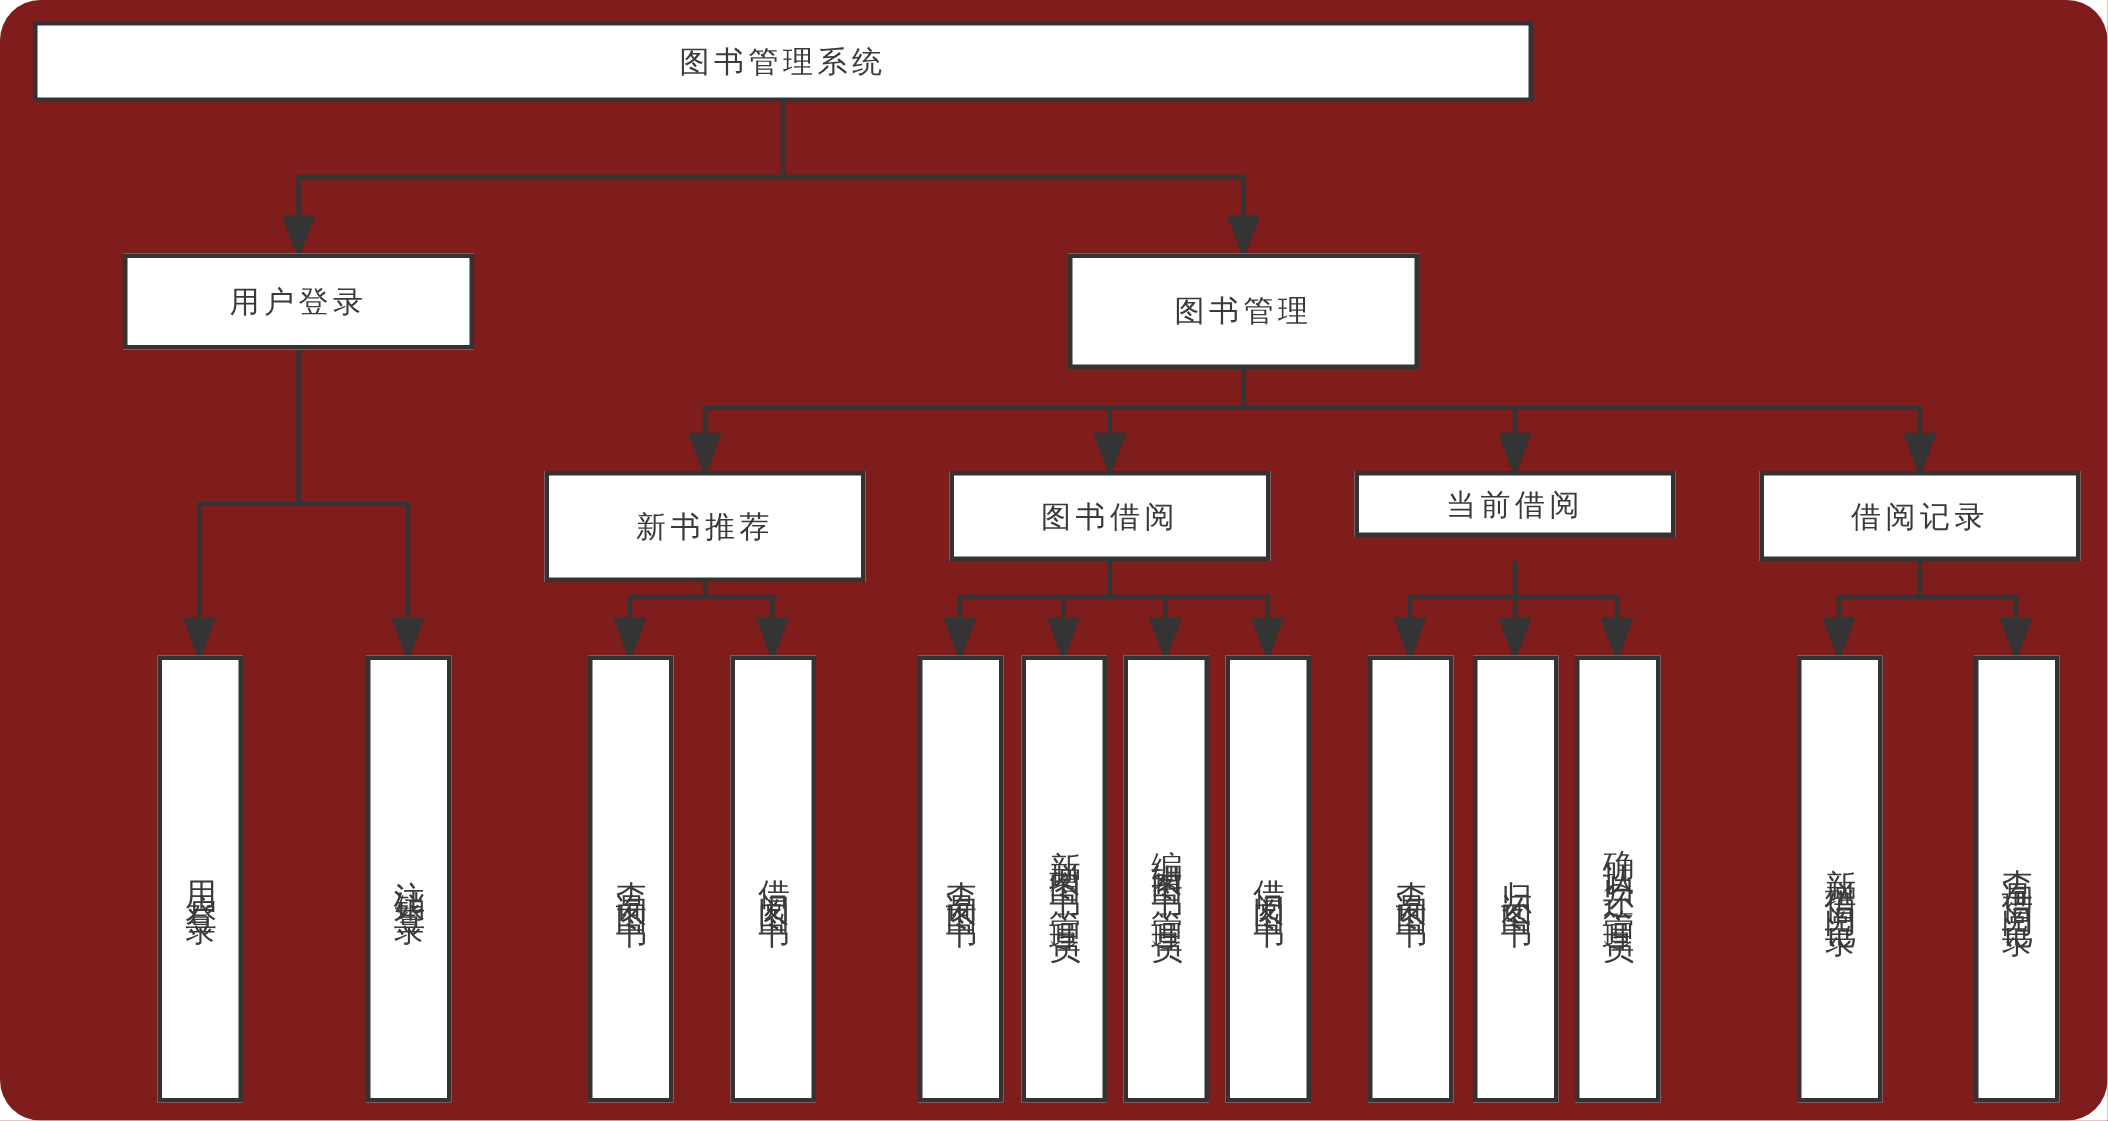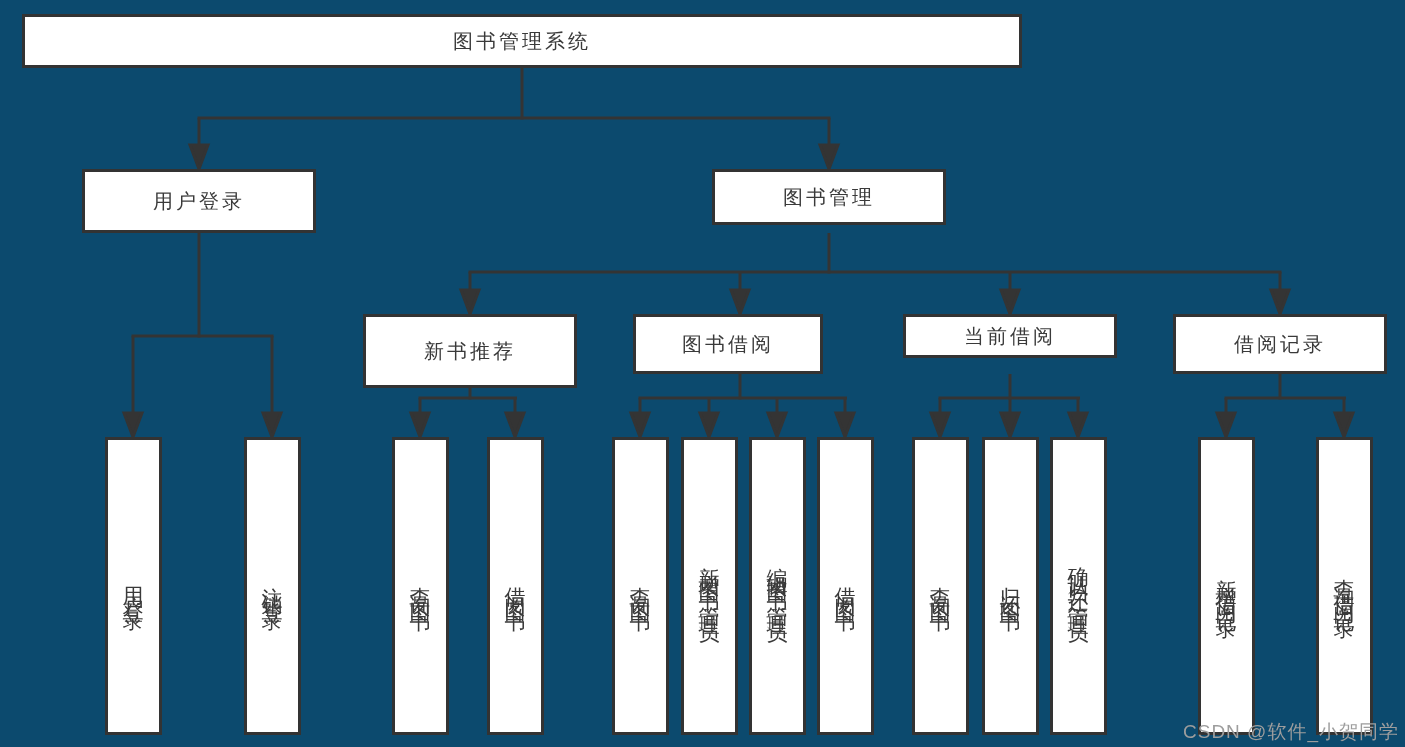--- a/index.html
+++ b/index.html
@@ -5,22 +5,23 @@
   html, body {
     margin: 0;
     padding: 0;
     background: #ffffff;
     font-family: "Liberation Sans", sans-serif;
   }
   .canvas {
     position: relative;
     width: 1405px;
     height: 747px;
-    background: #0c4a6e;
+    background: #7f1d1d;
     overflow: hidden;
+    border-radius: 27px;
   }
   .connectors {
     position: absolute;
     left: 0;
     top: 0;
     width: 1405px;
     height: 747px;
   }
   .node {
     position: absolute;
@@ -53,23 +54,23 @@
     top: 719px;
     font-size: 19px;
     color: #9d9d9d;
     letter-spacing: 1px;
     white-space: nowrap;
     z-index: 5;
   }
   
   #n-root            { left: 22px;   top: 14px;  width: 1000px; height: 54px; }
   #n-user-login      { left: 82px;   top: 169px; width: 234px;  height: 64px; }
-  #n-book-mgmt       { left: 712px;  top: 169px; width: 234px;  height: 56px; }
+  #n-book-mgmt       { left: 712px;  top: 169px; width: 234px;  height: 77px; }
   #n-new-book-rec    { left: 363px;  top: 314px; width: 214px;  height: 74px; }
-  #n-book-borrow     { left: 633px;  top: 314px; width: 190px;  height: 60px; }
+  #n-book-borrow     { left: 633px;  top: 314px; width: 214px;  height: 60px; }
   #n-current-borrow  { left: 903px;  top: 314px; width: 214px;  height: 44px; }
   #n-borrow-record   { left: 1173px; top: 314px; width: 214px;  height: 60px; }
   .leaf { top: 437px; width: 57px; height: 298px; }
   #l-user-login      { left: 105px; }
   #l-logout          { left: 244px; }
   #l-query-book-1    { left: 392px; }
   #l-borrow-book-1   { left: 487px; }
   #l-query-book-2    { left: 612px; }
   #l-add-book        { left: 681px; }
   #l-edit-book       { left: 749px; }
@@ -220,15 +221,14 @@
   <div class="node v leaf" id="l-confirm-return">
     <span class="vtext">确认归还（管理员）</span>
   </div>
   <div class="node v leaf" id="l-add-record">
     <span class="vtext">新增借阅记录</span>
   </div>
   <div class="node v leaf" id="l-query-record">
     <span class="vtext">查询借阅记录</span>
   </div>
 
-  <div class="watermark">CSDN @软件_小贺同学</div>
 
 </div>
 
 </body></html>

